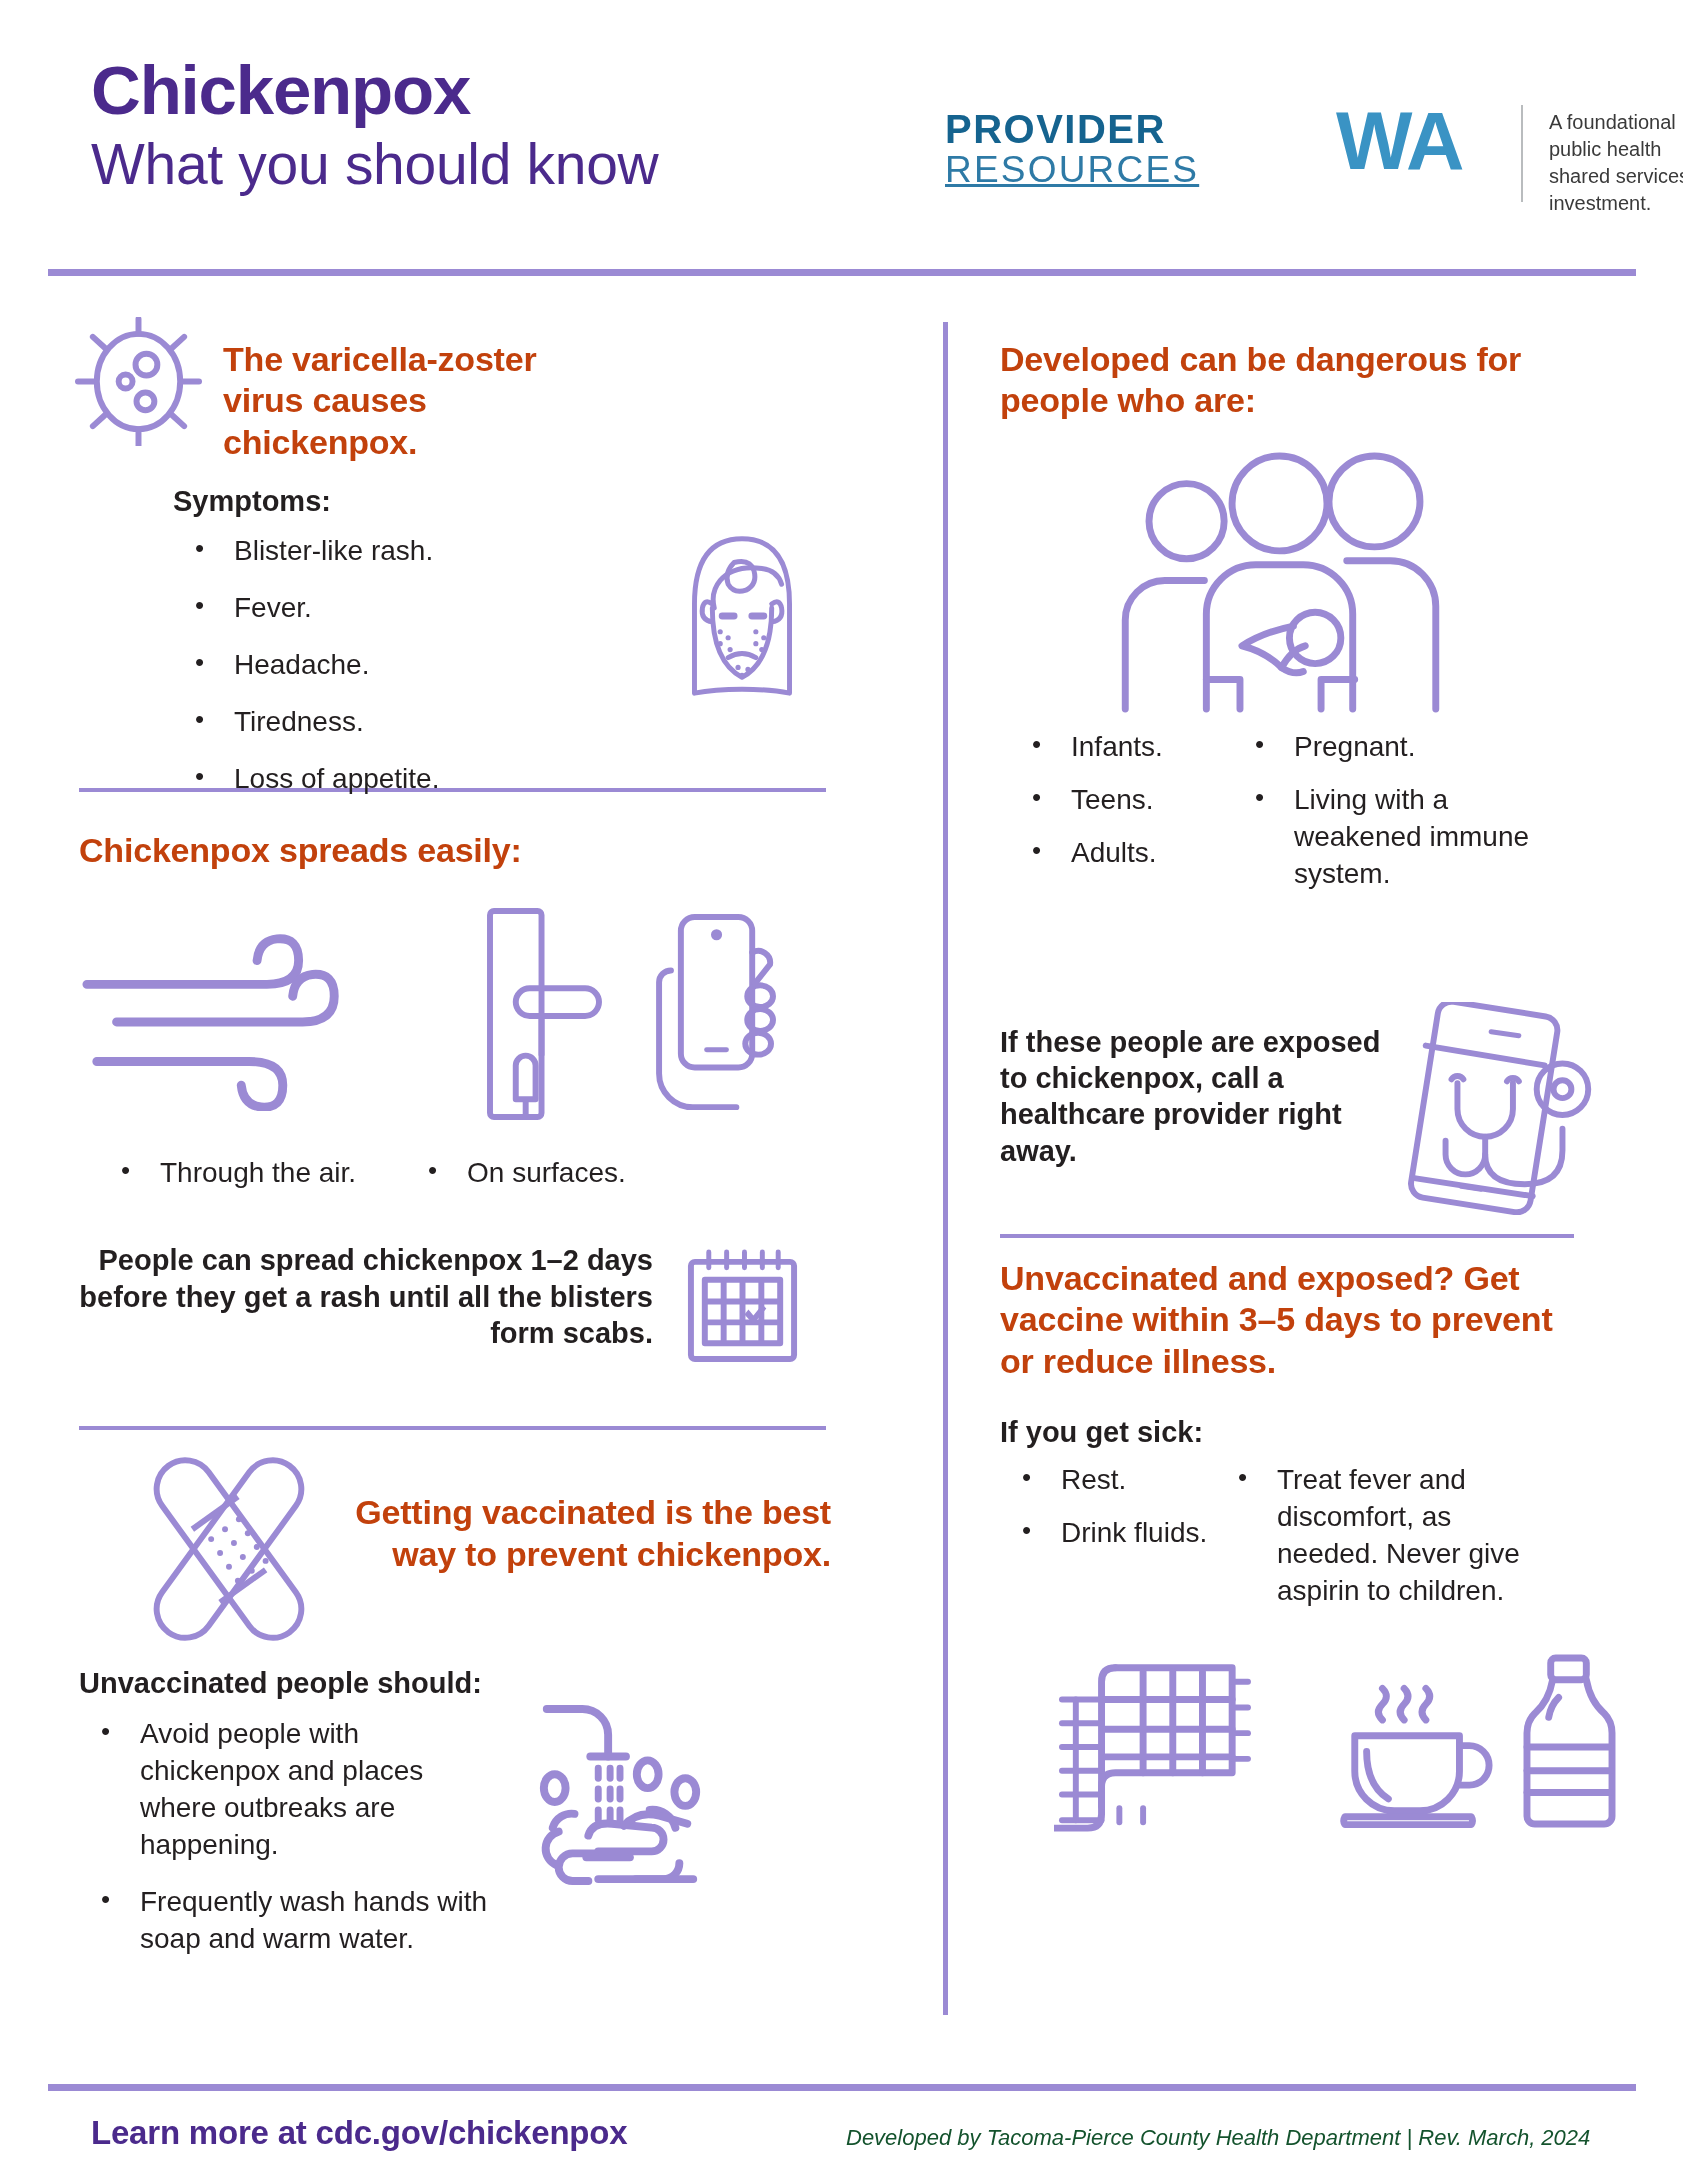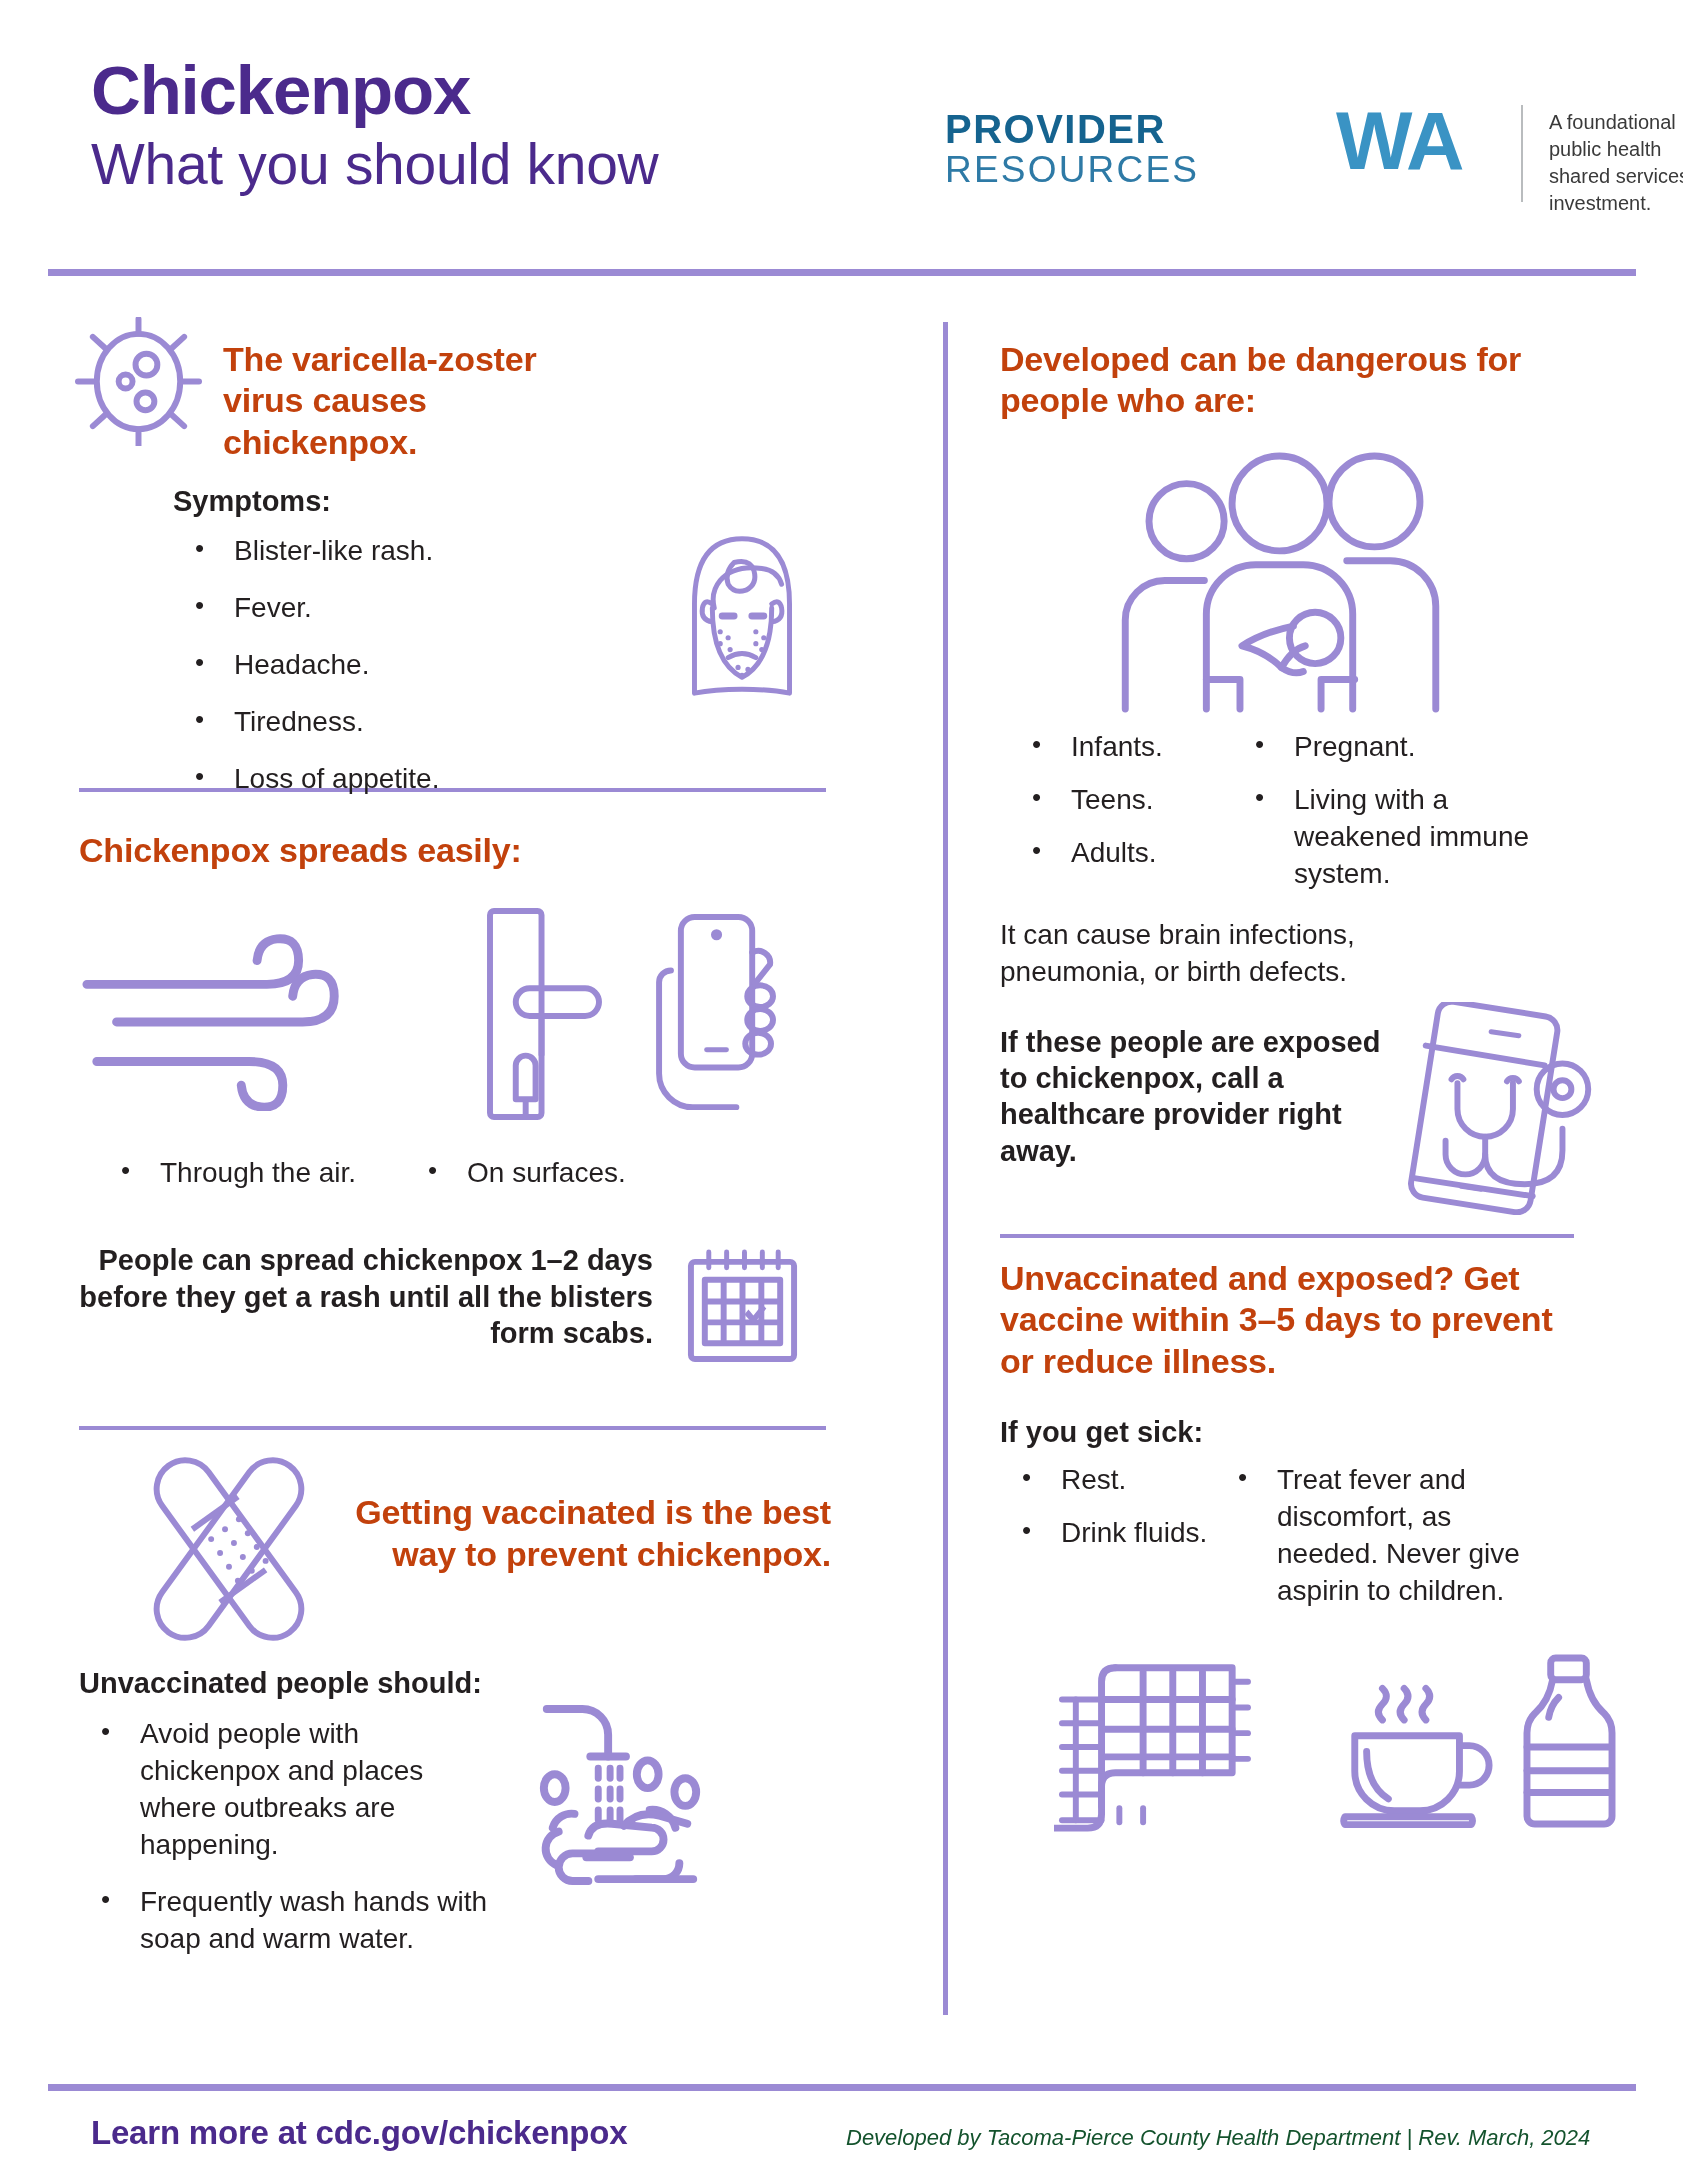--- a/index.html
+++ b/index.html
@@ -25,21 +25,21 @@
   }
 
   .logo-block { position: absolute; left: 945px; top: 109px; width: 653px; height: 99px; }
   .logo-words { position: absolute; left: 0; top: 0; width: 416px; }
   .logo-provider {
     font-size: 40px; font-weight: bold; color: #15638f;
     letter-spacing: 1.5px; line-height: 1.0;
   }
   .logo-resources {
     font-size: 37px; font-weight: normal; color: #2e7aa6;
-    letter-spacing: 2.2px; line-height: 1.0; margin-top: 2px;
+    letter-spacing: 2.2px; line-height: 1.0; margin-top: 2px; text-decoration: underline;
   }
   .logo-wa {
     position: absolute; left: 391px; top: -8px;
     font-size: 81px; font-weight: bold; color: #3a93c4;
     letter-spacing: -2px; line-height: 1.0;
   }
   .logo-rule {
     position: absolute; left: 576px; top: -4px;
     width: 2px; height: 97px; background: #b9bcbe;
   }
@@ -358,21 +358,20 @@
         <li>Living with a weakened immune system.</li>
       </ul>
       <ul class="bl tight" style="position:absolute;left:10px;top:0;width:218px;">
         <li>Infants.</li>
         <li>Teens.</li>
         <li>Adults.</li>
       </ul>
     </div>
 
     <div style="position:relative;height:307px;margin-top:10px;">
-      <div class="body-txt" style="position:absolute;left:0;top:0;width:416px;">It can cause brain infections, pneumonia, or birth defects.</div>
       <div class="black-bold" style="position:absolute;left:0;top:107px;width:396px;">If these people are exposed to chickenpox, call a healthcare provider right away.</div>
       <span class="icon" style="position:absolute;left:396px;top:85px;">
         <svg width="218" height="213" viewBox="0 0 220 215">
           <g fill="none" stroke="#9b8ad4" stroke-width="6" stroke-linejoin="round" stroke-linecap="round">
             <rect x="28" y="6" width="122" height="200" rx="14" transform="rotate(9 89 106)"></rect>
             <line x1="30" y1="44" x2="150" y2="64"></line>
             <line x1="20" y1="178" x2="138" y2="196"></line>
             <line x1="96" y1="30" x2="124" y2="34" stroke-width="5"></line>
             <line x1="66" y1="186" x2="86" y2="189" stroke-width="5"></line>
             <path d="M62 82 v26 a28 28 0 0 0 56 0 v-26"></path>

